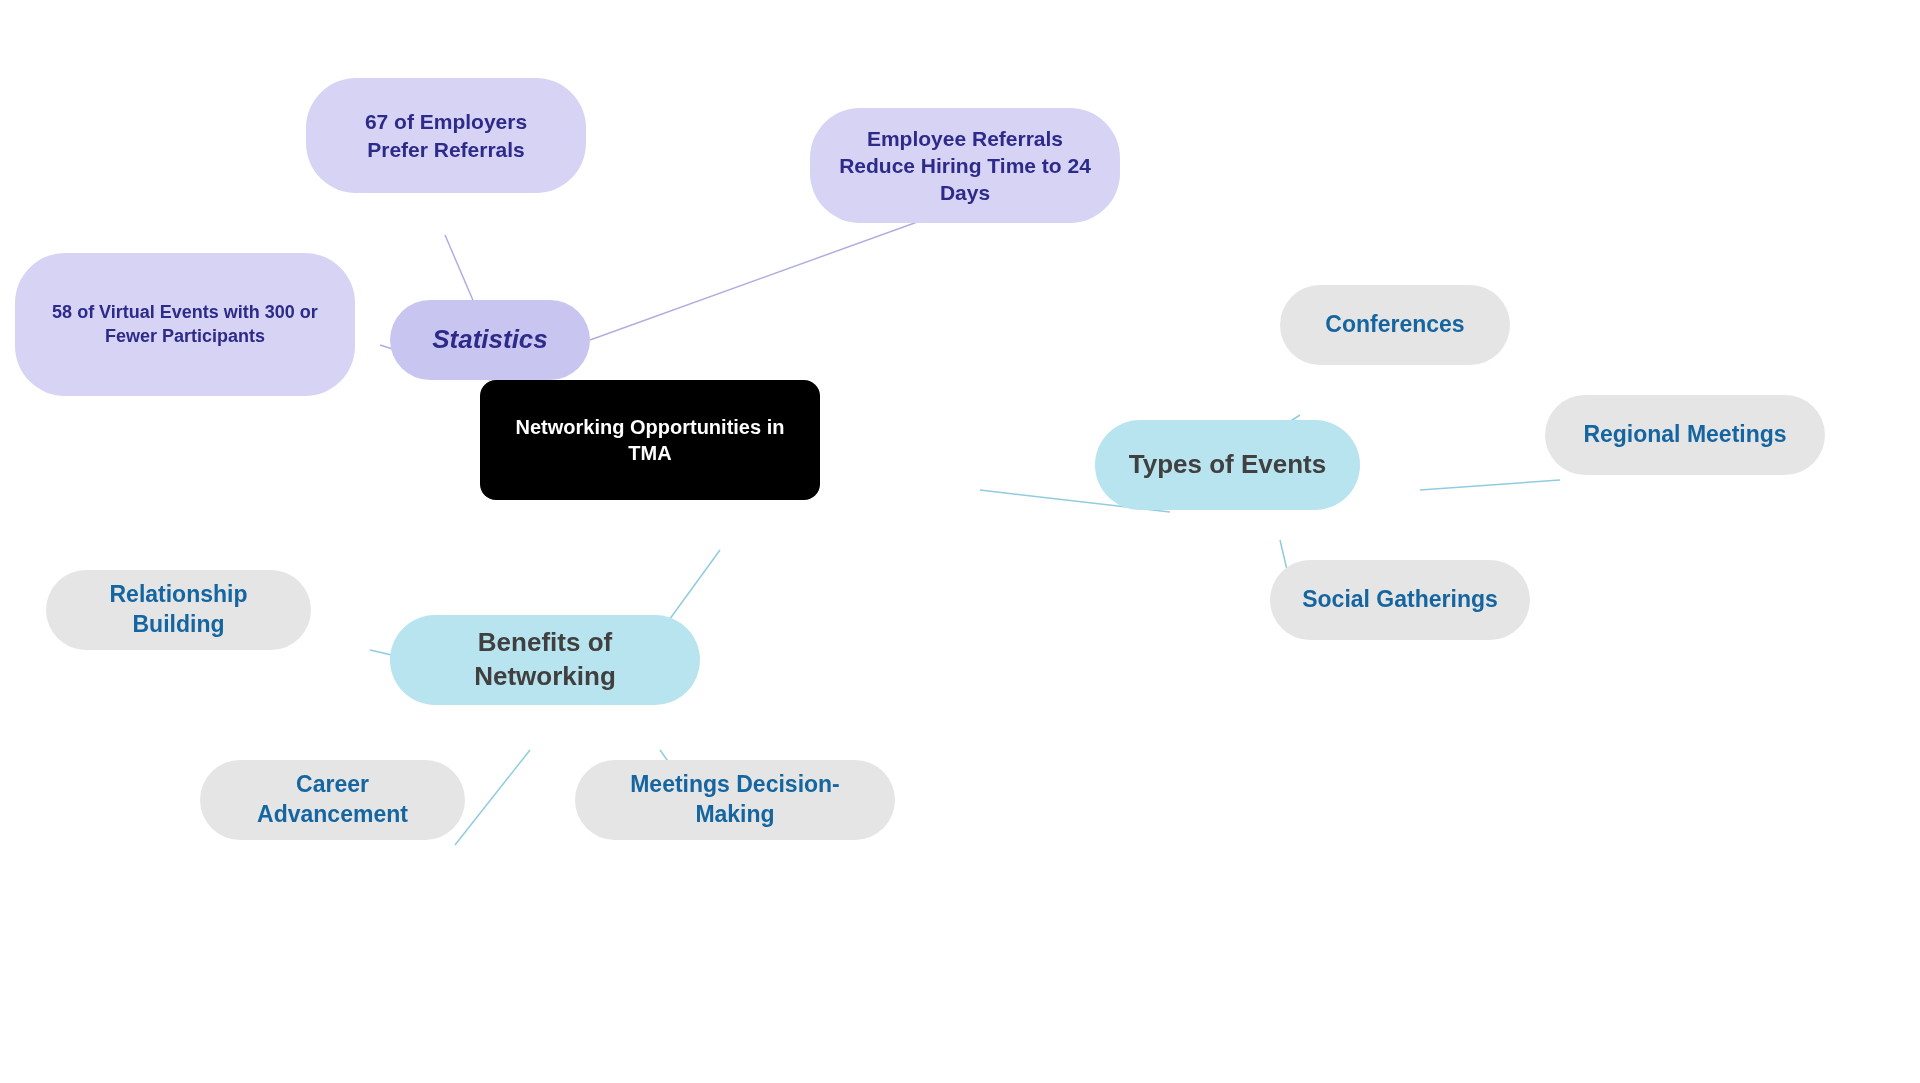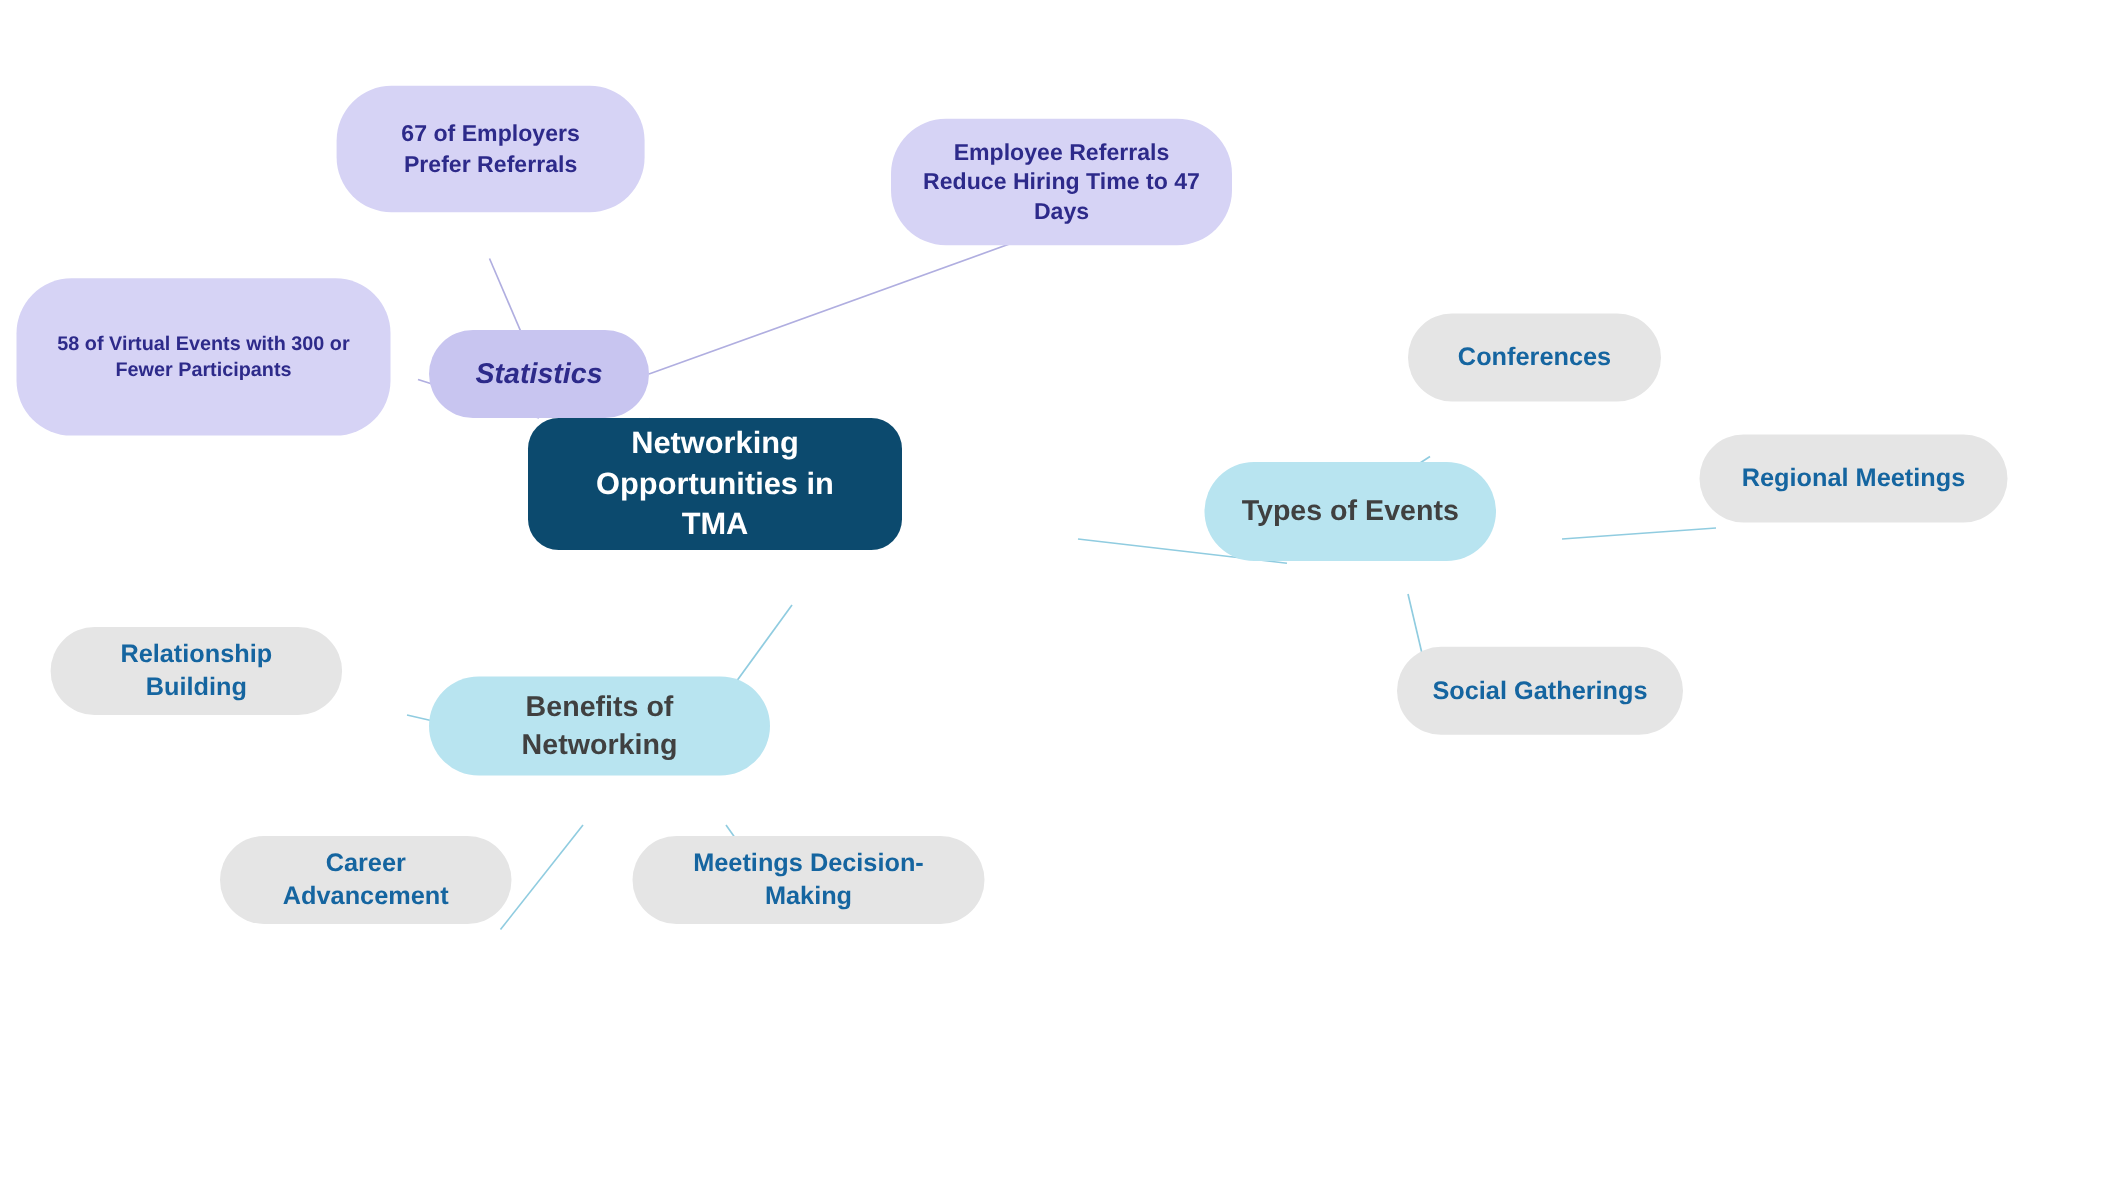--- a/index.html
+++ b/index.html
@@ -25,26 +25,26 @@
       display: flex;
       align-items: center;
       justify-content: center;
       text-align: center;
       font-weight: 600;
       z-index: 1;
       padding: 18px 28px;
       line-height: 1.3;
     }
     .node-center {
-      background: #0c4a6e;
+      background: #000000;
       color: #ffffff;
-      font-size: 28px;
+      font-size: 20px;
       width: 340px;
       height: 120px;
-      border-radius: 28px;
+      border-radius: 16px;
     }
     .node-mid-purple {
       background: #c8c5f0;
       color: #2d2a8a;
       font-size: 26px;
       width: 230px;
       height: 90px;
       font-style: italic;
     }
     .node-leaf-purple {
@@ -97,40 +97,40 @@
 
 <div class="node node-mid-purple" style="left:390px; top:300px; width:200px; height:80px; font-size:26px;">
   <span>Statistics</span>
 </div>
 
 <div class="node node-leaf-purple" style="left:306px; top:78px; width:280px; height:115px; font-size:21px;">
   <span>67 of Employers Prefer Referrals</span>
 </div>
 
 <div class="node node-leaf-purple" style="left:810px; top:108px; width:310px; height:115px; font-size:21px;">
-  <span>Employee Referrals Reduce Hiring Time to 47 Days</span>
+  <span>Employee Referrals Reduce Hiring Time to 24 Days</span>
 </div>
 
 <div class="node node-leaf-purple" style="left:15px; top:253px; width:340px; height:143px; font-size:18px;">
   <span>58 of Virtual Events with 300 or Fewer Participants</span>
 </div>
 
 <div class="node node-mid-blue" style="left:1095px; top:420px; width:265px; height:90px; font-size:26px;">
   <span>Types of Events</span>
 </div>
 
 <div class="node node-leaf-blue" style="left:1280px; top:285px; width:230px; height:80px; font-size:23px;">
   <span>Conferences</span>
 </div>
 
 <div class="node node-leaf-blue" style="left:1545px; top:395px; width:280px; height:80px; font-size:23px;">
   <span>Regional Meetings</span>
 </div>
 
-<div class="node node-leaf-blue" style="left:1270px; top:588px; width:260px; height:80px; font-size:23px;">
+<div class="node node-leaf-blue" style="left:1270px; top:560px; width:260px; height:80px; font-size:23px;">
   <span>Social Gatherings</span>
 </div>
 
 <div class="node node-mid-blue" style="left:390px; top:615px; width:310px; height:90px; font-size:26px;">
   <span>Benefits of Networking</span>
 </div>
 
 <div class="node node-leaf-blue" style="left:46px; top:570px; width:265px; height:80px; font-size:23px;">
   <span>Relationship Building</span>
 </div>

